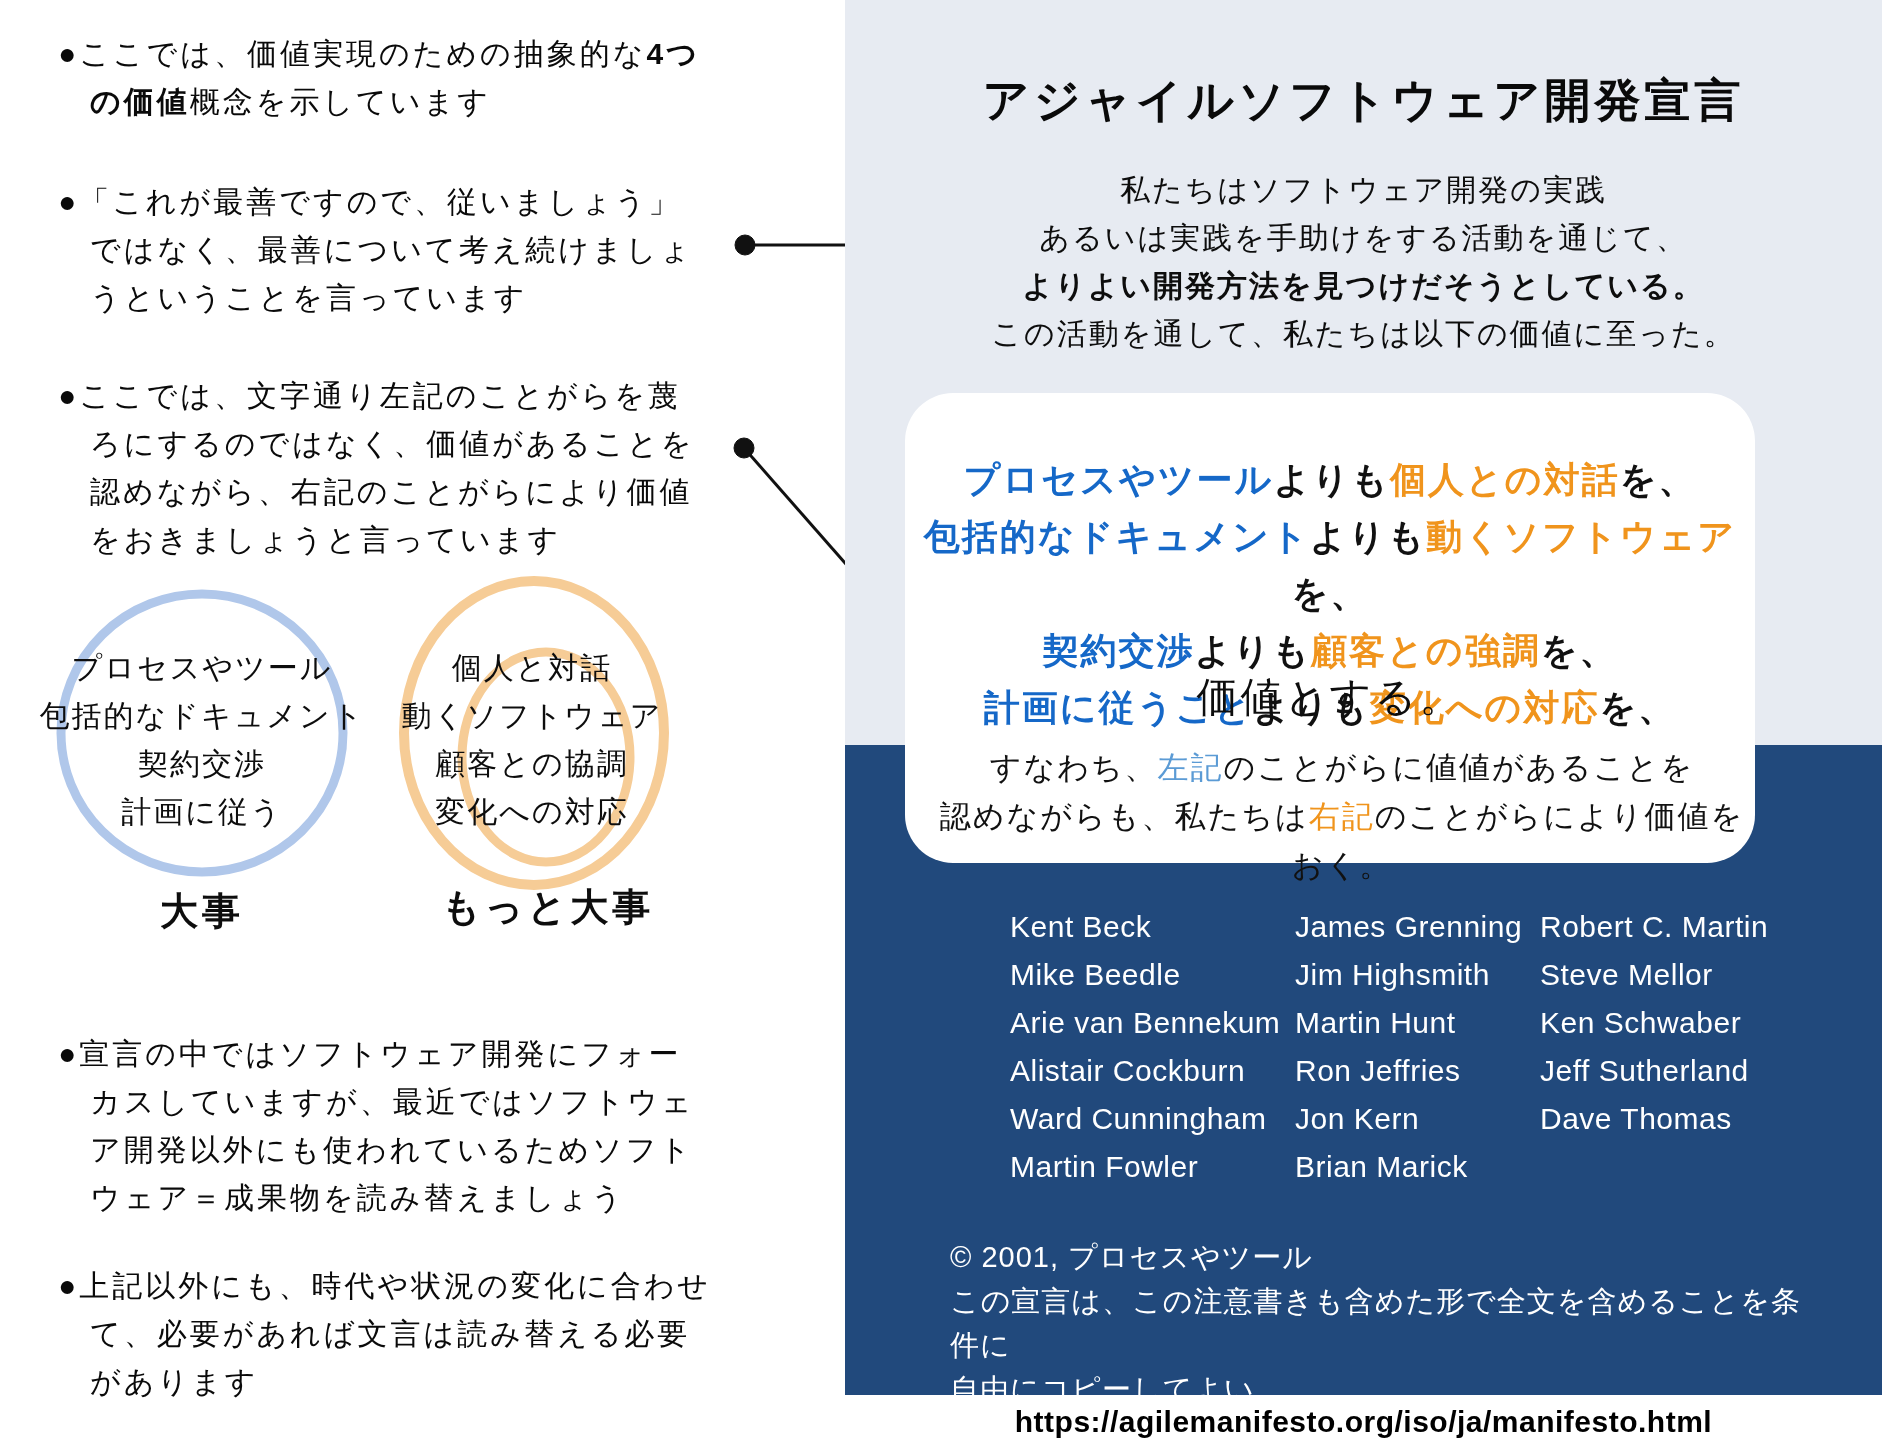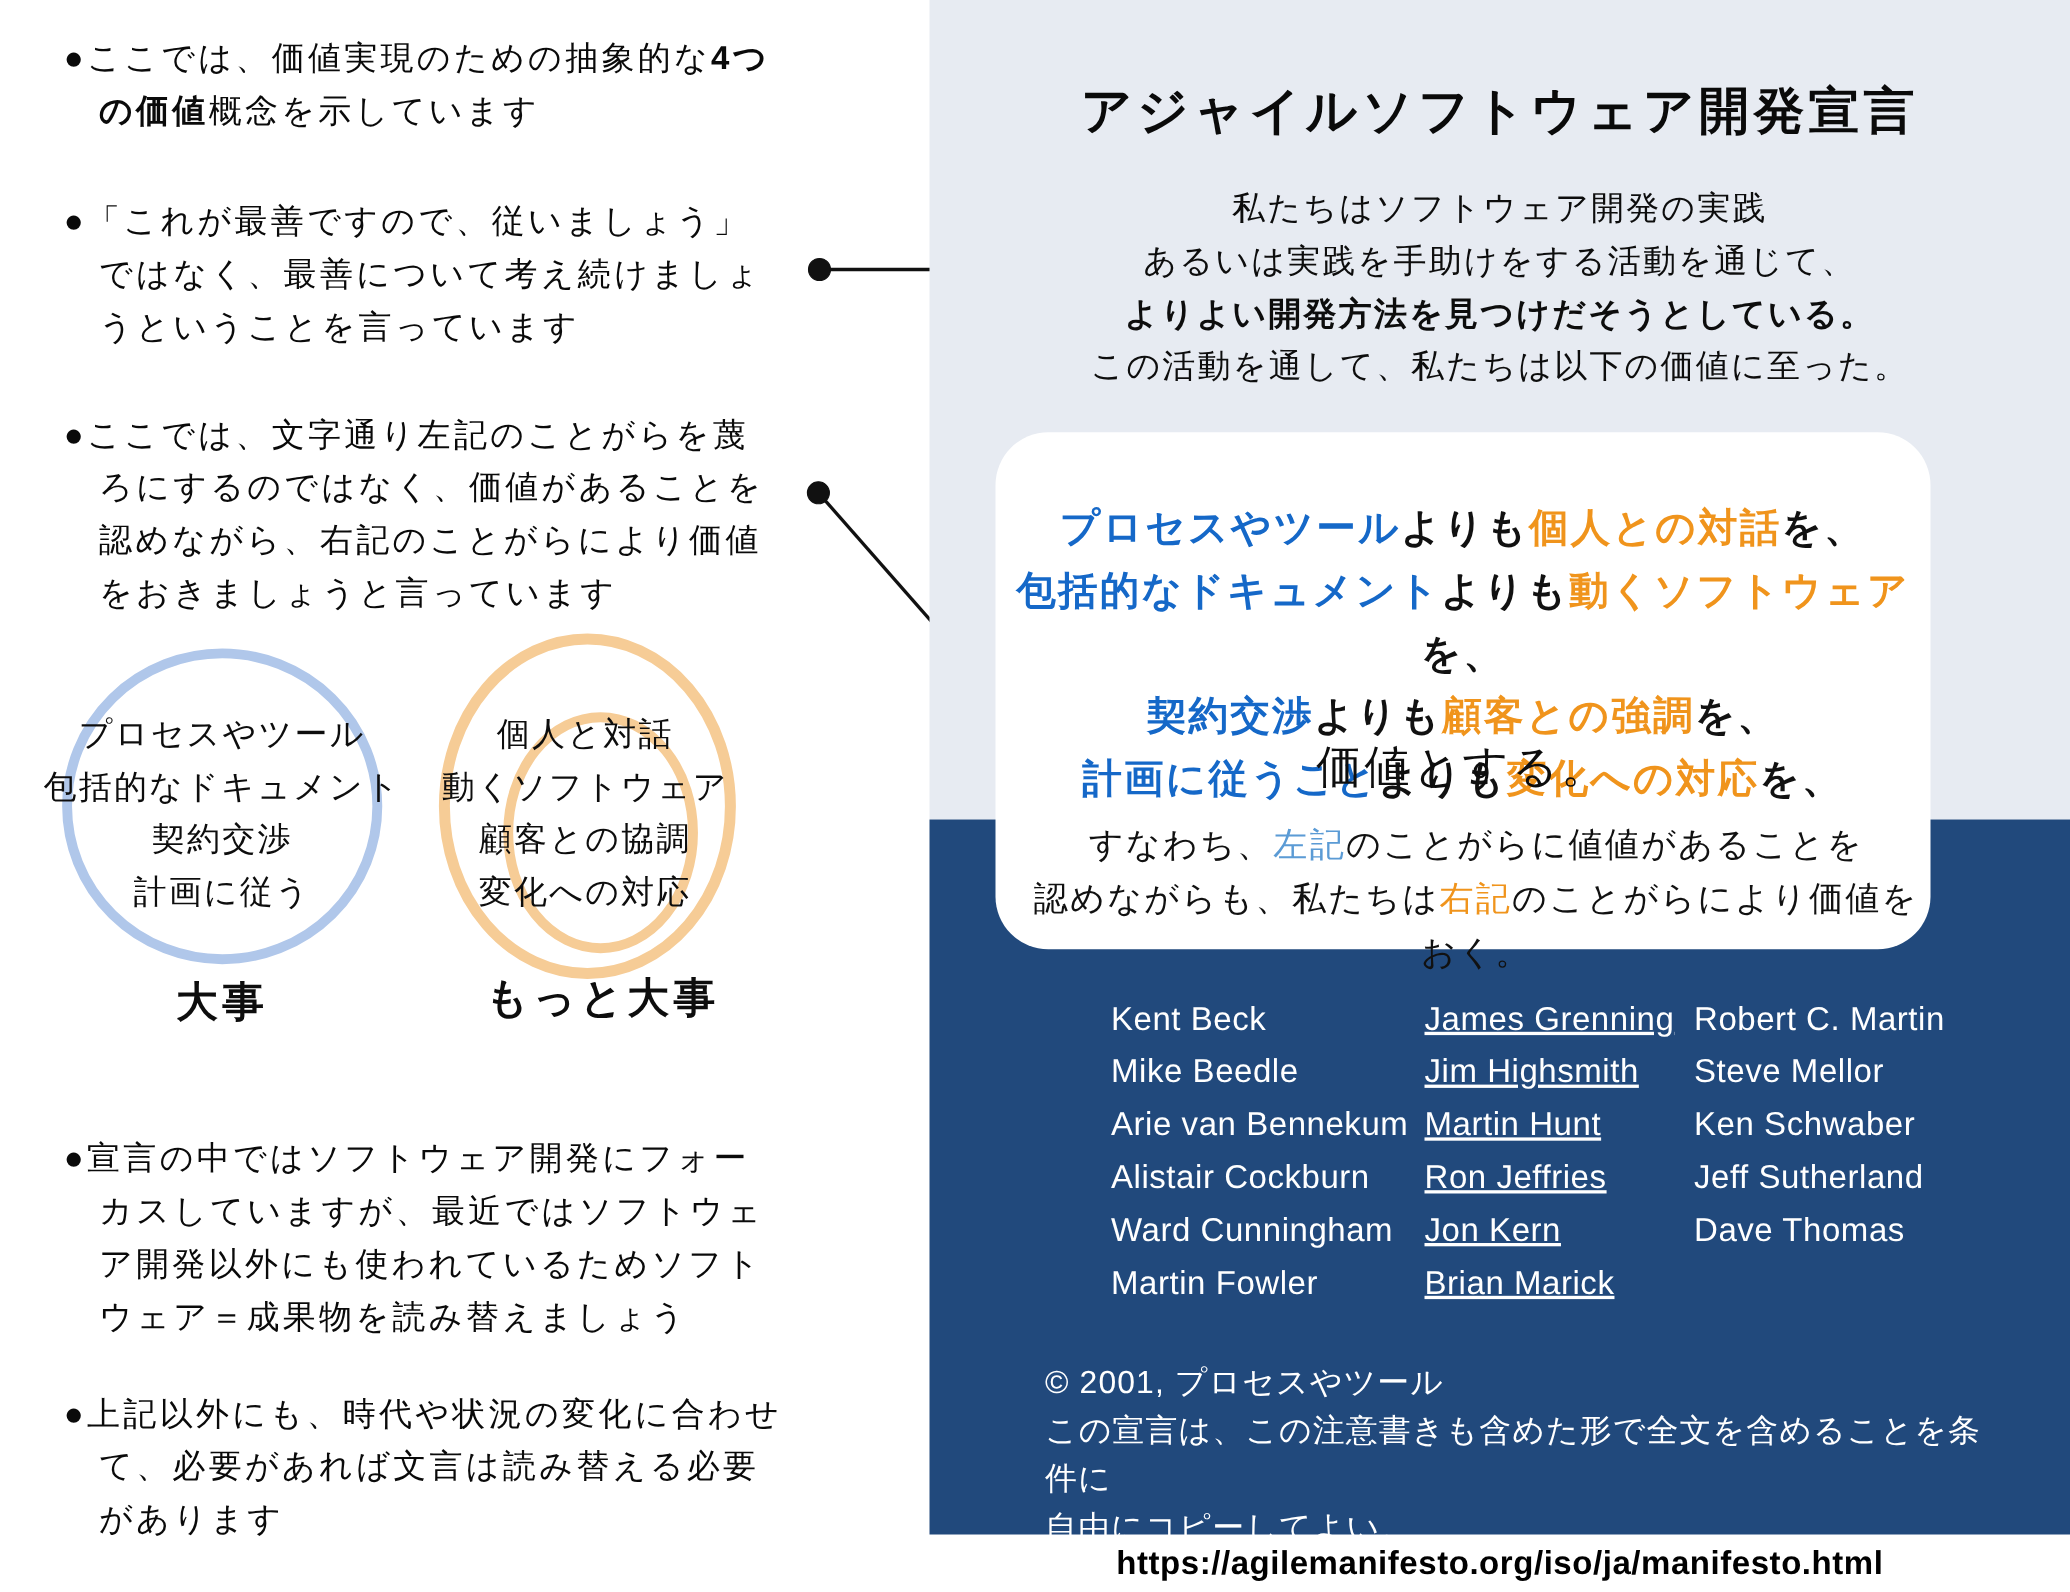--- a/index.html
+++ b/index.html
@@ -66,21 +66,21 @@
     position:absolute; left:0; top:350px; width:100%; text-align:center;
     font-size:31px; line-height:49px; font-weight:500; letter-spacing:2px;padding-left:24px;
   }
   .s-black     { color:#111111; }
   .s-lightblue { color:#5b9bd5; }
   .s-orange    { color:#f0941c; }
   
   .authors { position:absolute; left:165px; top:903px; display:flex; }
   .authors .col { font-size:30px; line-height:48px; color:#ffffff; font-weight:400; letter-spacing:0.5px; }
   .authors .col1 { width:285px; }
-  .authors .col2 { width:245px;text-decoration:underline; }
+  .authors .col2 { width:245px; }
   
   .copyright {
     position:absolute; left:105px; top:1235px; width:880px;
     color:#ffffff; font-size:29px; line-height:44px; font-weight:400; letter-spacing:1px;
   }
   
   .footer-url {
     position:absolute; left:845px; top:1405px; width:1037px; text-align:center;
     font-size:30px; font-weight:600; color:#000000; letter-spacing:0.5px;
   }

